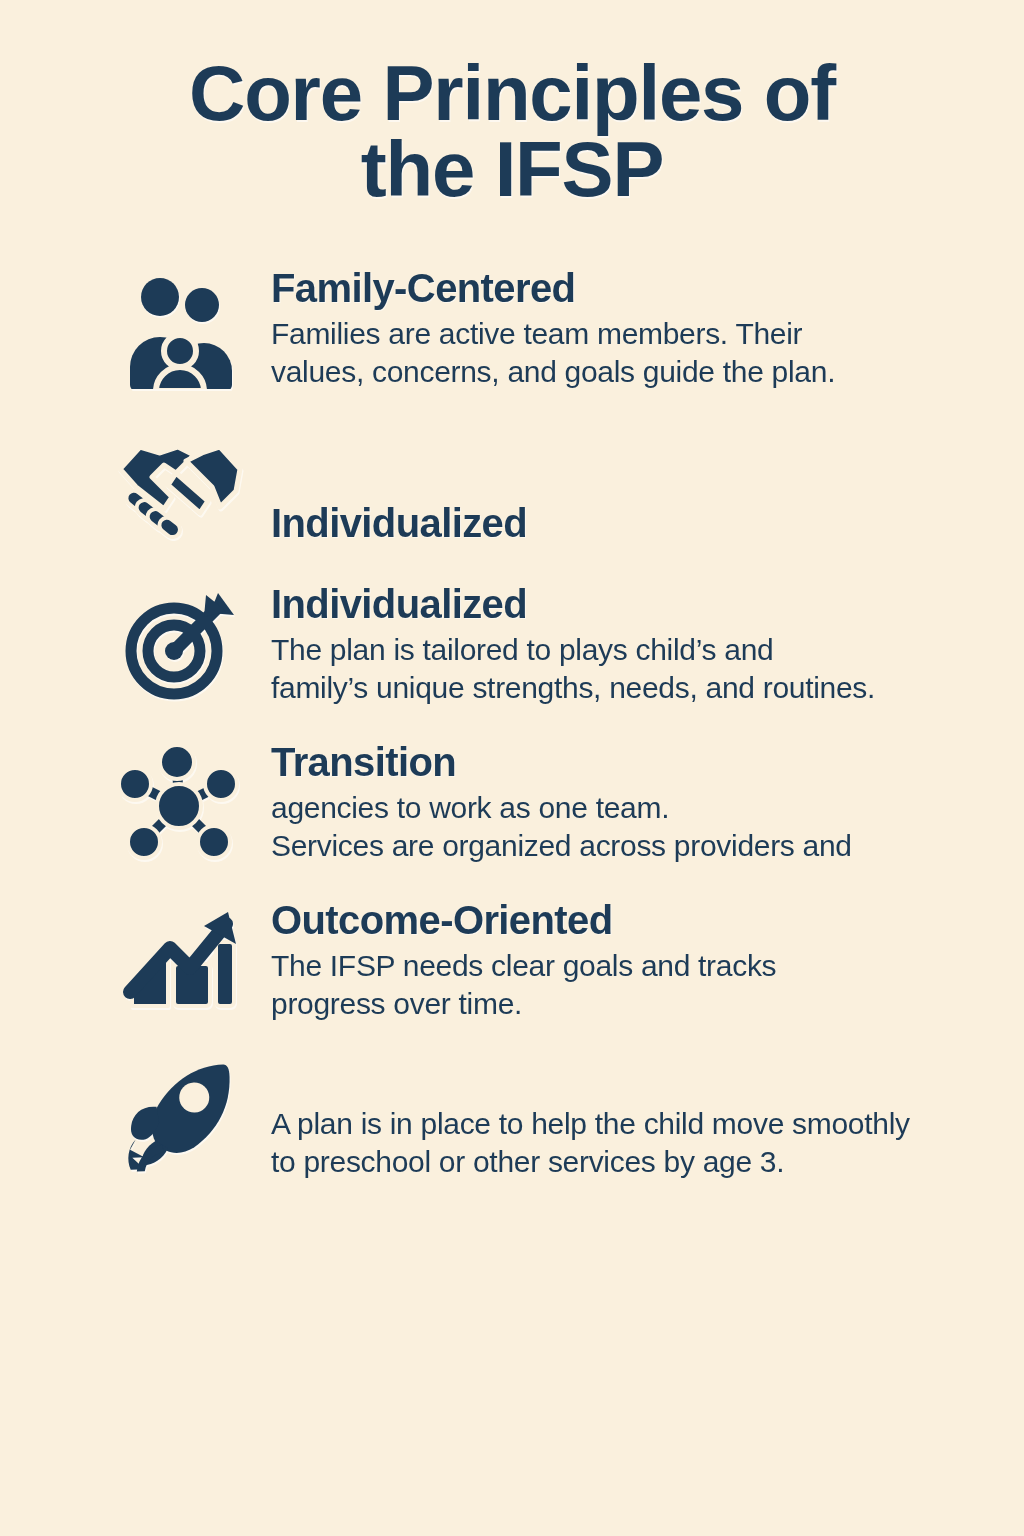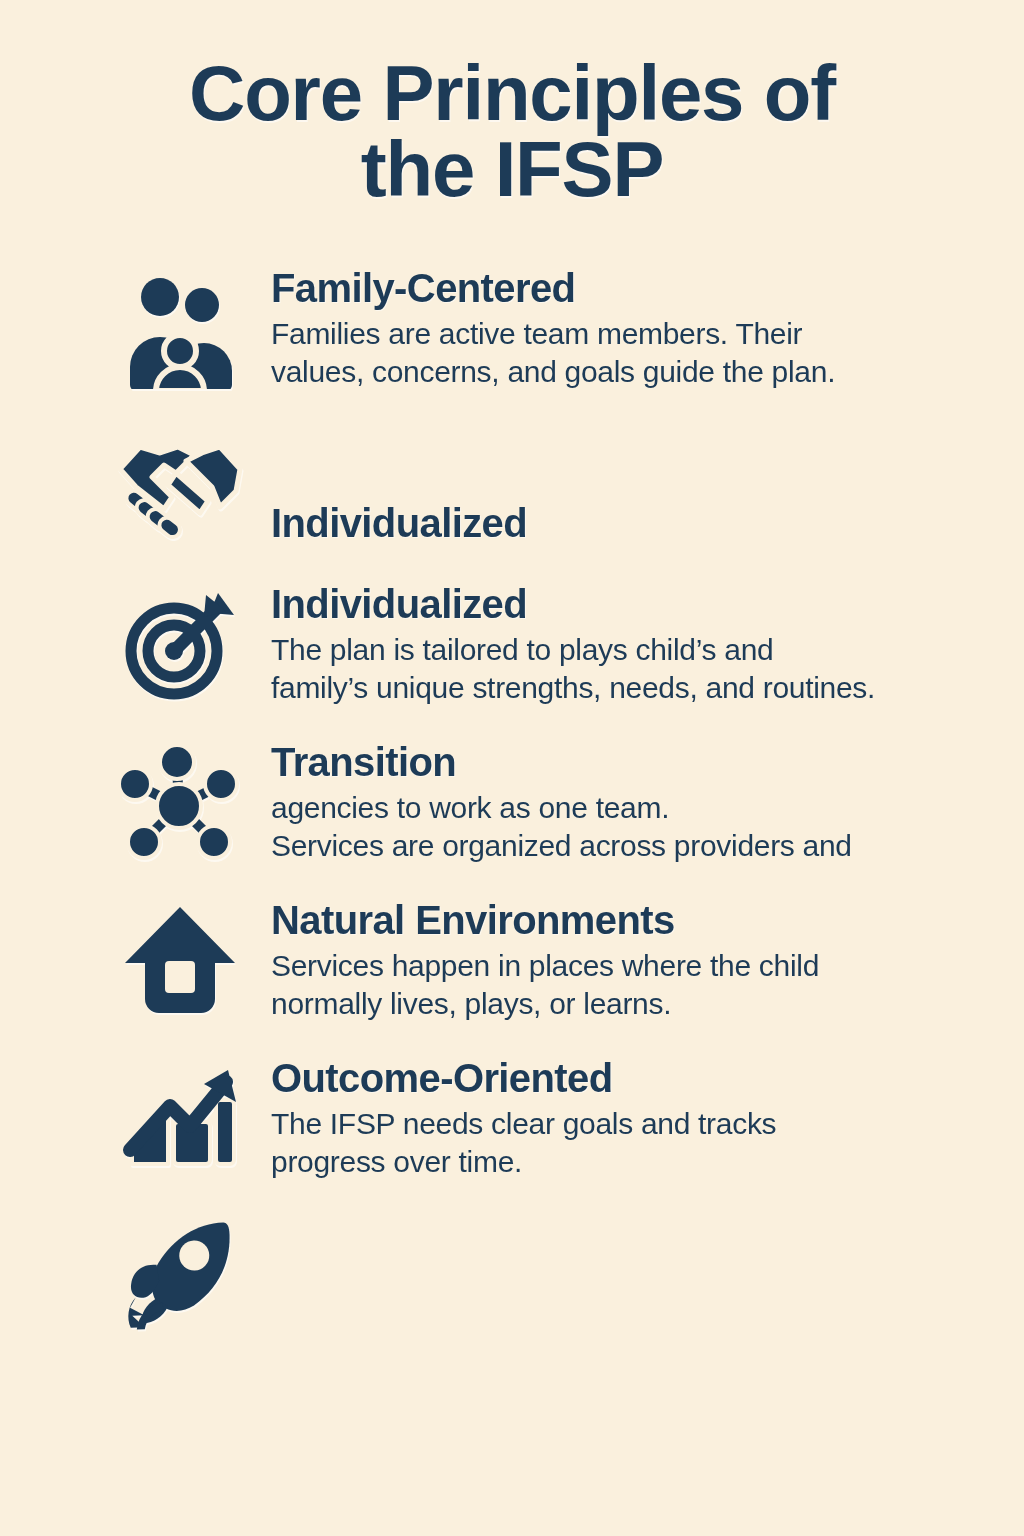--- a/index.html
+++ b/index.html
@@ -202,35 +202,20 @@
       </div>
       <div class="ptext">
         <div class="ptitle">Transition</div>
         <div class="pbody">
           <span class="line">agencies to work as one team.</span>
           <span class="line">Services are organized across providers and</span>
         </div>
       </div>
     </div>
 
-    <div class="principle p-natural">
-      <div class="icon-wrap">
-        <svg width="118" height="112" viewBox="0 0 118 112" aria-hidden="true">
-          <path d="M59 2 L114 58 H94 V94 a14 14 0 0 1-14 14 H38 a14 14 0 0 1-14-14 V58 H4 z" fill="#1d3b57" stroke-linejoin="round"></path>
-          <rect x="44" y="56" width="30" height="32" rx="4" fill="#faf0dd"></rect>
-        </svg>
-      </div>
-      <div class="ptext">
-        <div class="ptitle">Natural Environments</div>
-        <div class="pbody">
-          <span class="line">Services happen in places where the child</span>
-          <span class="line">normally lives, plays, or learns.</span>
-        </div>
-      </div>
-    </div>
 
     <div class="principle p-outcome">
       <div class="icon-wrap">
         <svg width="116" height="110" viewBox="0 0 116 110" aria-hidden="true">
           <g fill="#1d3b57">
             <path d="M10 100 L10 86 L46 48 L46 100 z" stroke="#faf0dd" stroke-width="4" stroke-linejoin="round"></path>
             <rect x="52" y="58" width="36" height="42" rx="4" stroke="#faf0dd" stroke-width="4"></rect>
             <rect x="94" y="36" width="18" height="64" rx="4" stroke="#faf0dd" stroke-width="4"></rect>
           </g>
           <g stroke="#1d3b57" stroke-width="14" fill="none" stroke-linecap="round" stroke-linejoin="round">
@@ -255,17 +240,21 @@
             <path d="M104 6 C78 6 54 20 38 44 C30 56 28 70 34 82 C44 94 58 96 72 88 C96 72 110 48 110 18 C110 10 108 6 104 6 z" fill="#1d3b57"></path>
             <circle cx="74" cy="38" r="15" fill="#faf0dd"></circle>
             <path d="M36 46 C22 44 12 52 10 64 C8 74 14 80 24 78 C30 76 34 70 38 62 z" fill="#1d3b57"></path>
             <path d="M46 88 C40 98 32 104 20 104 C18 94 24 86 34 80 z" fill="#1d3b57"></path>
             <path d="M14 78 C6 86 4 98 8 108 L22 108 L10 96 L22 96 L8 88 z" fill="#1d3b57"></path>
             <path d="M40 84 C26 86 16 96 14 110 L22 110 C24 100 32 92 42 92 z" fill="#1d3b57"></path>
           </g>
         </svg>
       </div>
       <div class="ptext">
+        <div class="pbody">
+          <span class="line">A plan is in place to help the child move smoothly</span>
+          <span class="line">to preschool or other services by age 3.</span>
+        </div>
       </div>
     </div>
 
   </div>
 </div>
 
 </body></html>

